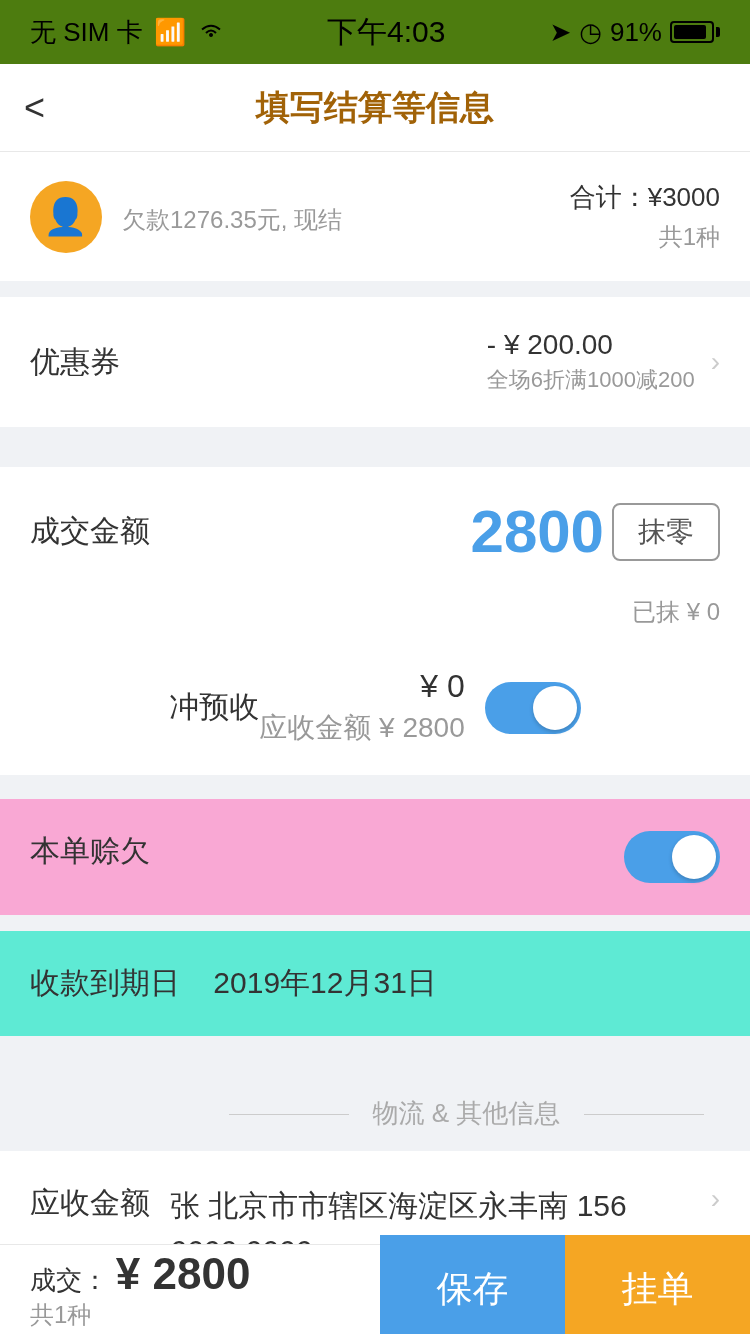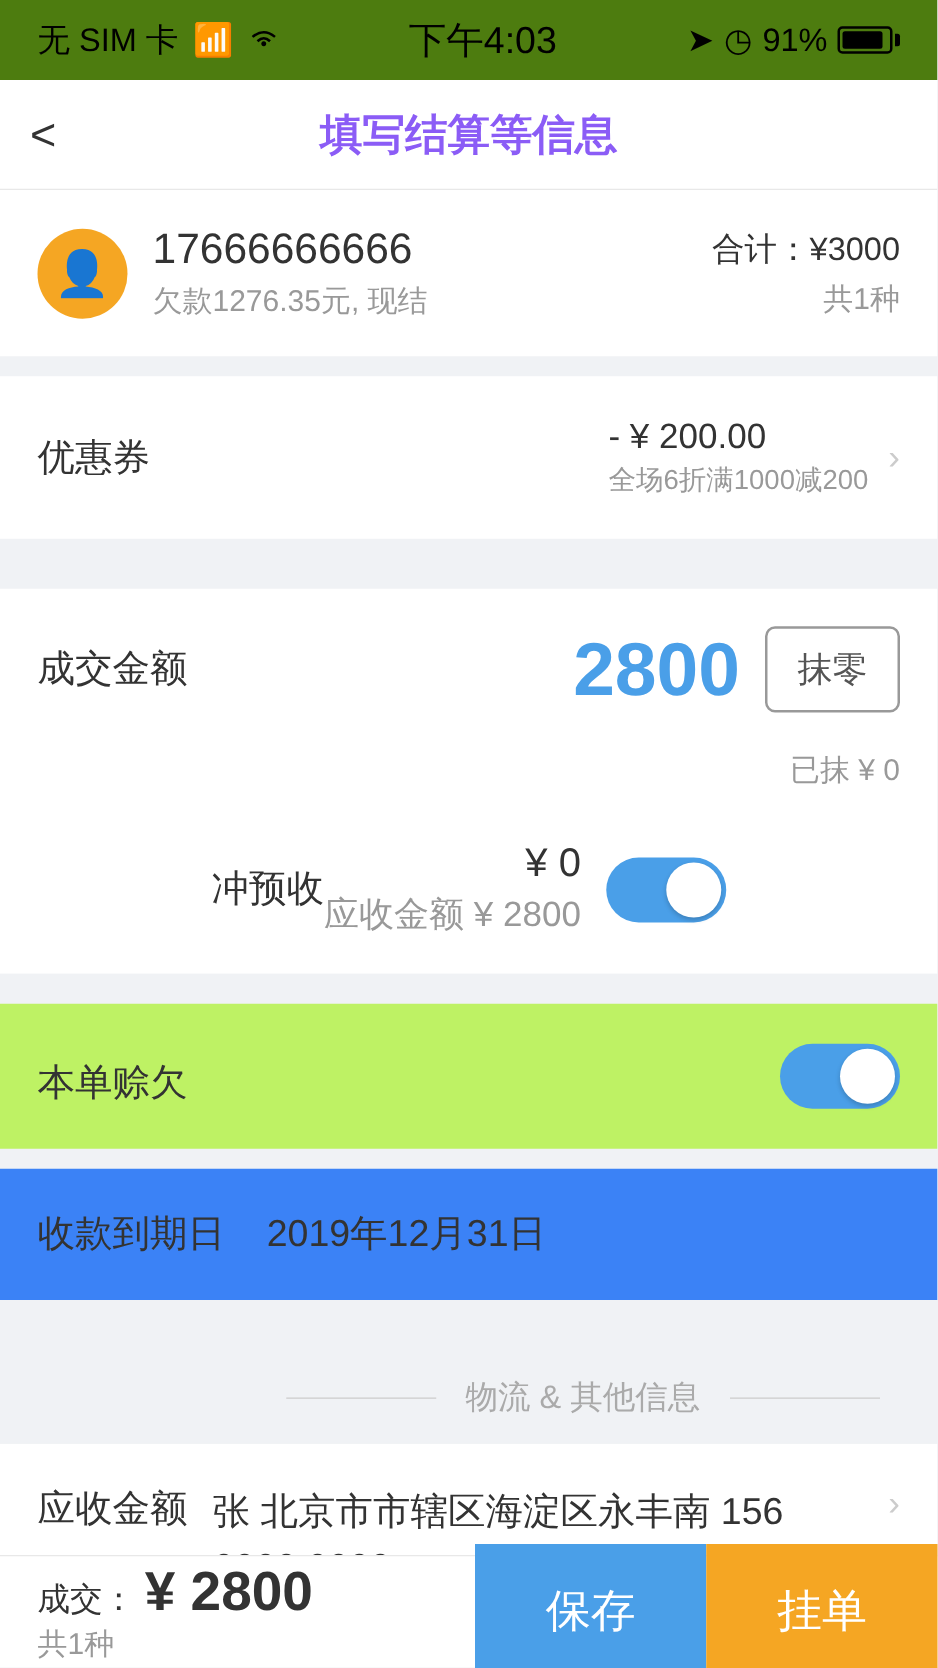--- a/index.html
+++ b/index.html
@@ -57,21 +57,21 @@
     .nav-back {
       position: absolute;
       left: 24px;
       font-size: 36px;
       color: #333;
       cursor: pointer;
     }
     .nav-title {
       font-size: 34px;
       font-weight: 600;
-      color: #8b5cf6;
+      color: #a16207;
     }
 
     
     .content {
       width: 750px;
       padding-bottom: 120px;
     }
 
     
     .customer-card {
@@ -173,21 +173,22 @@
       align-items: center;
       justify-content: space-between;
       padding: 30px 30px;
     }
     .amount-label {
       font-size: 30px;
       color: #333;
     }
     .amount-right {
       display: flex;
-      gap: 20px;
+      align-items: center;
+      gap: 8px;
     }
     .amount-value {
       font-size: 60px;
       font-weight: 600;
       color: #4a9fe8;
     }
     .round-btn {
       border: 2px solid #999;
       border-radius: 8px;
       padding: 8px 24px;
@@ -249,35 +250,35 @@
       border-radius: 50%;
       position: absolute;
       top: 4px;
       box-shadow: 0 2px 4px rgba(0,0,0,0.2);
       transition: left 0.2s;
     }
     .toggle.on .toggle-knob { left: 48px; }
 
     
     .debt-section {
-      background: #bef264;
+      background: #f9a8d4;
       margin-bottom: 16px;
       padding: 32px 30px;
       display: flex;
-      align-items: flex-end;
+      align-items: flex-start;
       justify-content: space-between;
     }
     .debt-label {
       font-size: 30px;
       color: #333;
     }
 
     
     .date-section {
-      background: #3b82f6;
+      background: #5eead4;
       margin-bottom: 16px;
       padding: 32px 30px;
     }
     .date-text {
       font-size: 30px;
       color: #333;
     }
 
     
     .logistics-divider {
@@ -402,21 +403,20 @@
   <span class="nav-back">&lt;</span>
   <span class="nav-title">填写结算等信息</span>
 </div>
 
 <div class="content">
 
   <div class="customer-card">
     <div class="customer-left">
       <div class="avatar">👤</div>
       <div class="customer-info">
-        <div class="phone">17666666666</div>
         <div class="owe">欠款1276.35元, 现结</div>
       </div>
     </div>
     <div class="customer-right">
       <div class="total-label">合计：¥3000</div>
       <div class="total-count">共1种</div>
     </div>
   </div>
 
   <div class="section">

